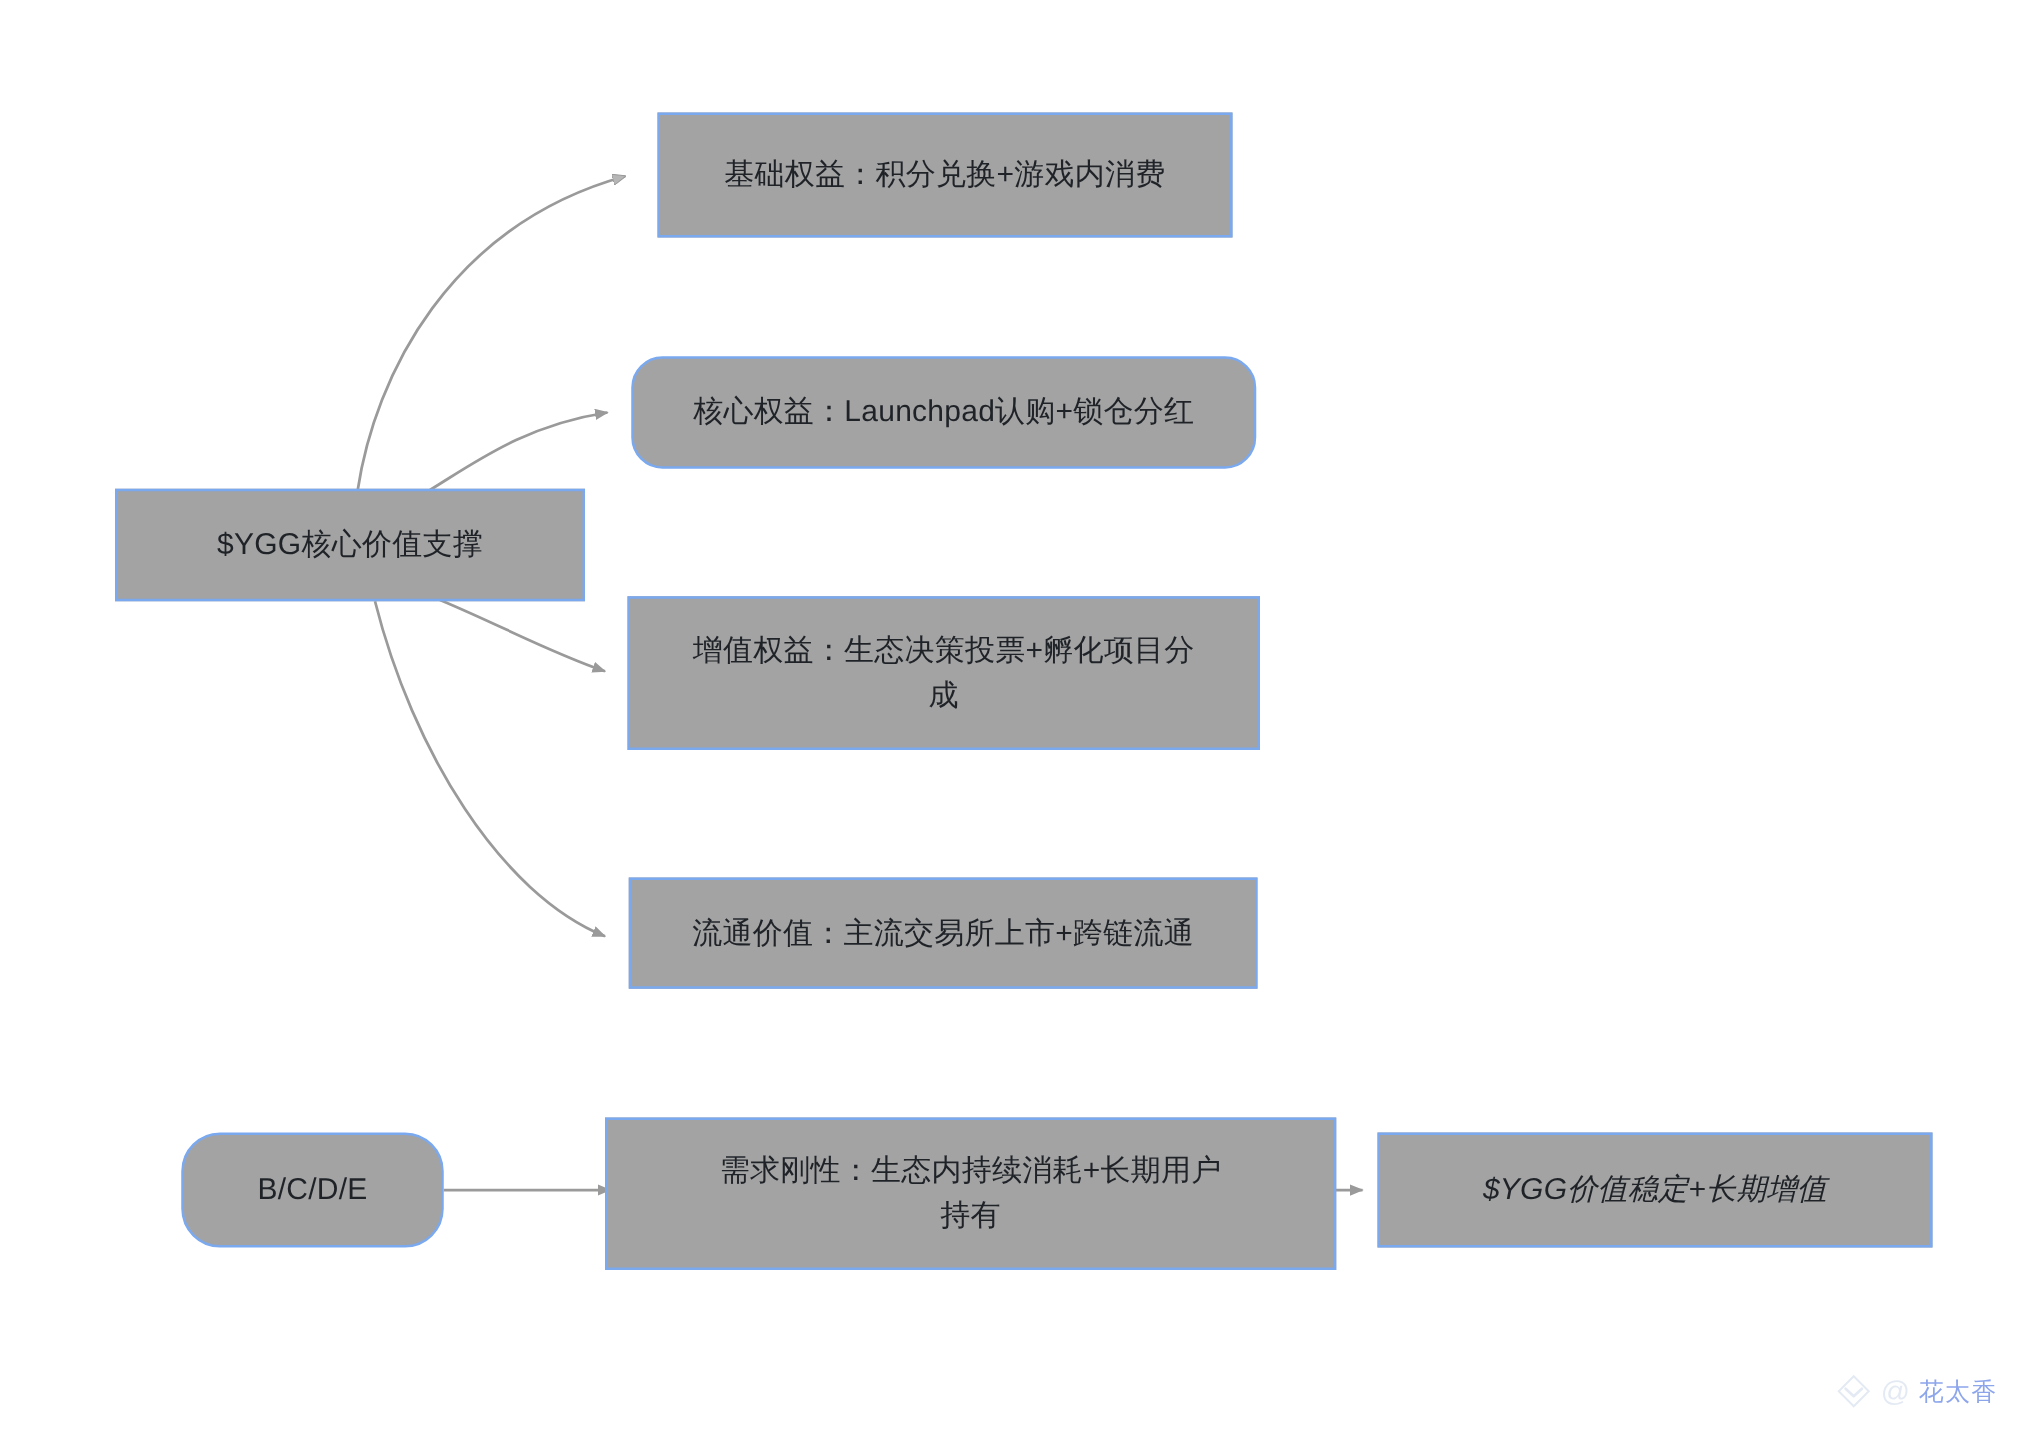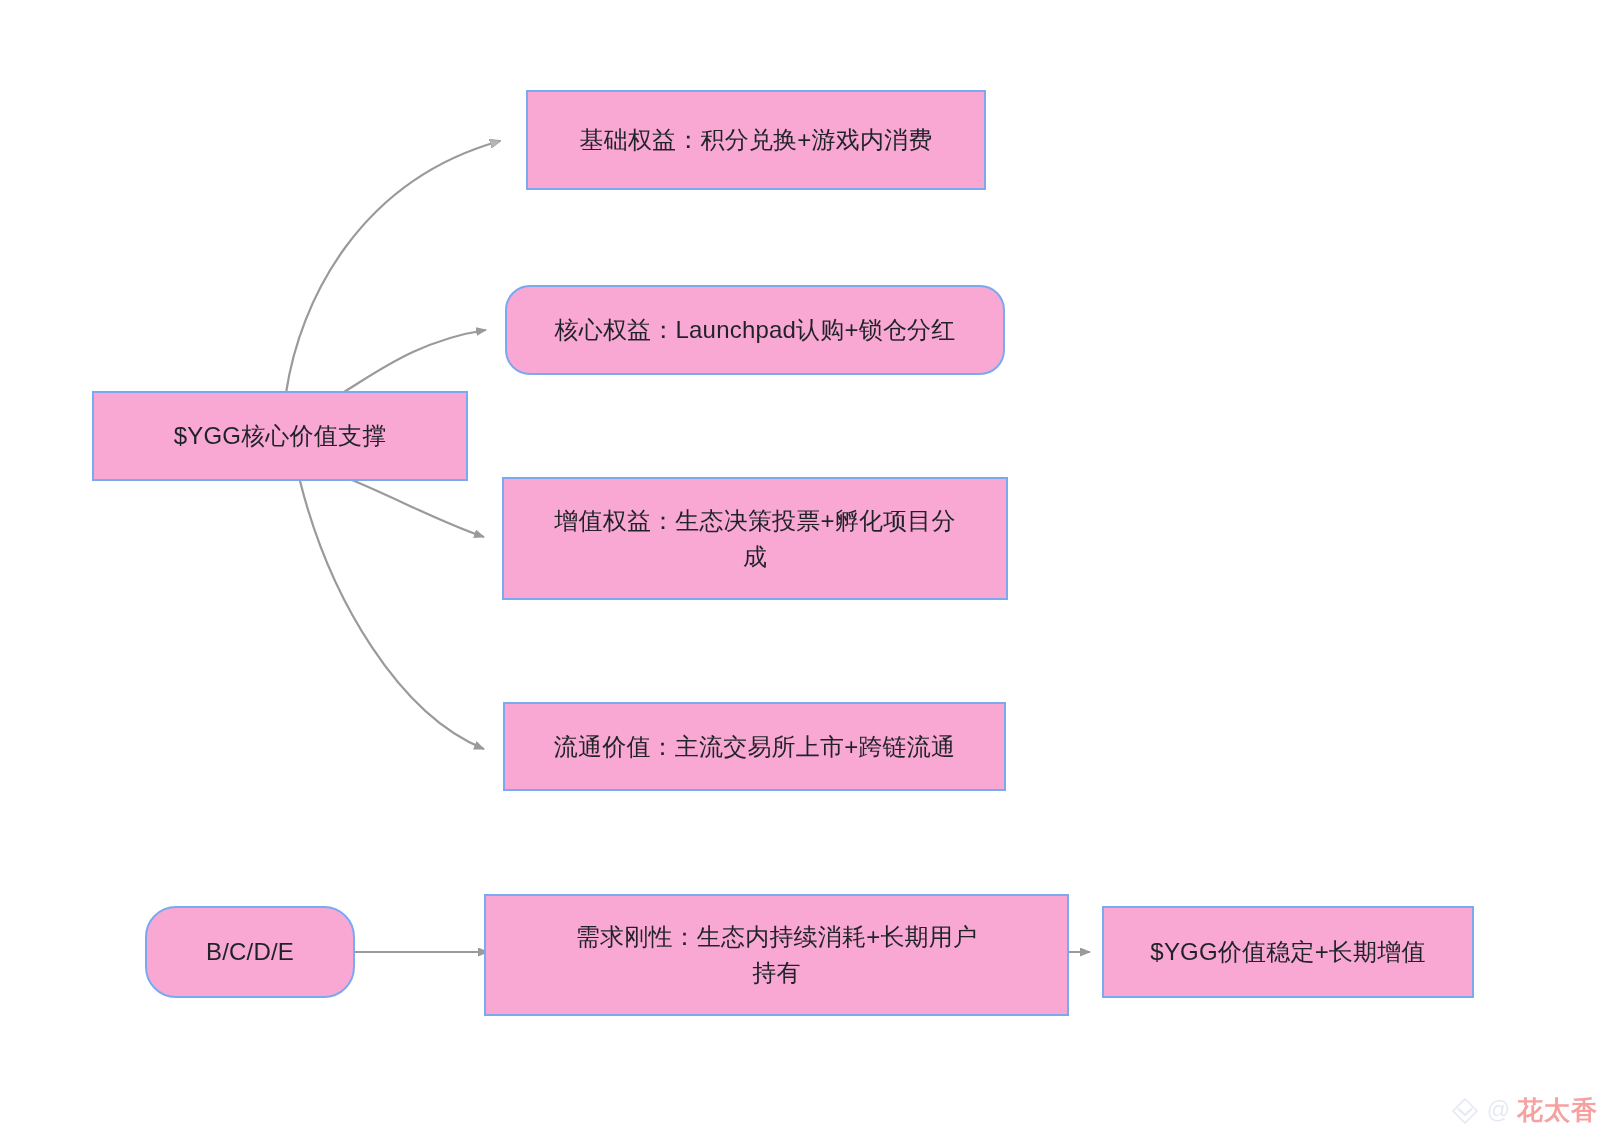--- a/index.html
+++ b/index.html
@@ -23,21 +23,21 @@
     position: absolute;
     left: 0;
     top: 0;
     width: 1618px;
     height: 1144px;
     pointer-events: none;
   }
   .node {
     position: absolute;
     box-sizing: border-box;
-    background: #f9a8d4;
+    background: #a3a3a3;
     border: 2px solid #7aa9ef;
     display: flex;
     align-items: center;
     justify-content: center;
     text-align: center;
     color: #1f2328;
     font-size: 24px;
     line-height: 1.5;
     letter-spacing: 0.2px;
     padding: 6px 22px;
@@ -52,24 +52,23 @@
     right: 20px;
     bottom: 16px;
     display: flex;
     align-items: center;
     gap: 7px;
     opacity: 0.5;
     z-index: 3;
     user-select: none;
   }
   #watermark .wm-label {
-    font-size: 26px;
-    color: #ef4444;
+    font-size: 20px;
+    color: #1d4ed8;
     letter-spacing: 1px;
-    font-weight: bold;
   }
   #watermark .wm-at {
     font-size: 23px;
     color: #c9d6e8;
   }
   .wm-diamond {
     display: block;
   }
 </style>
 </head>
@@ -123,21 +122,21 @@
 
   <div class="node" style="left:145px; top:906px; width:210px; height:92px;border-radius:31px;">
     <span class="node-text">B/C/D/E</span>
   </div>
 
   <div class="node" style="left:484px; top:894px; width:585px; height:122px;">
     <span class="node-text">需求刚性：生态内持续消耗+长期用户
 持有</span>
   </div>
 
-  <div class="node" style="left:1102px; top:906px; width:372px; height:92px;">
+  <div class="node" style="left:1102px; top:906px; width:444px; height:92px;font-style:italic;">
     <span class="node-text">$YGG价值稳定+长期增值</span>
   </div>
 
   <div id="watermark">
     <svg class="wm-diamond" width="30" height="30" viewBox="0 0 30 30" xmlns="http://www.w3.org/2000/svg">
       <path d="M15 3 L27 15 L15 27 L3 15 Z" fill="none" stroke="#c9d6e8" stroke-width="1.6"></path>
       <path d="M8.5 13 L15 19 L21.5 13" fill="none" stroke="#c9d6e8" stroke-width="2.2" stroke-linecap="round" stroke-linejoin="round"></path>
     </svg>
     <span class="wm-at">@</span>
     <span class="wm-label">花太香</span>

